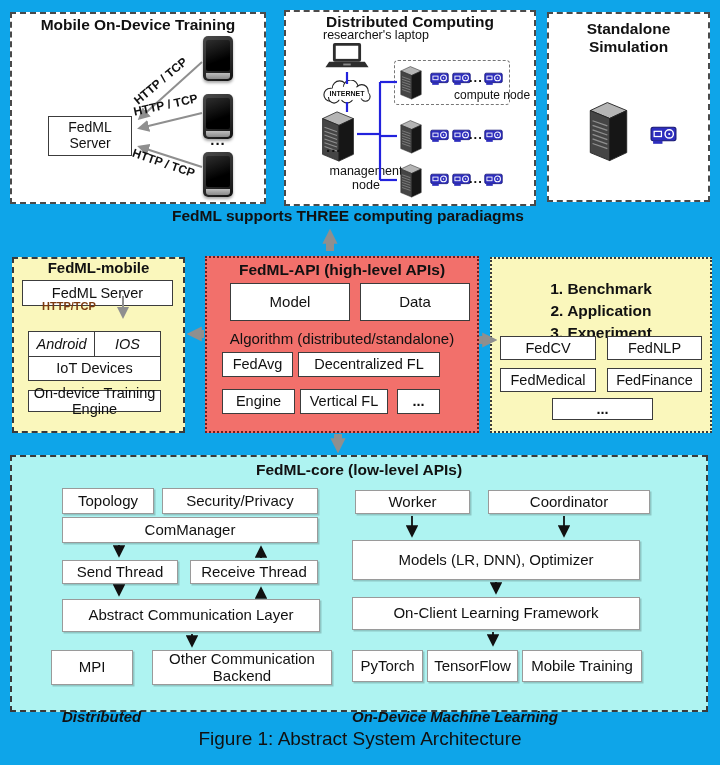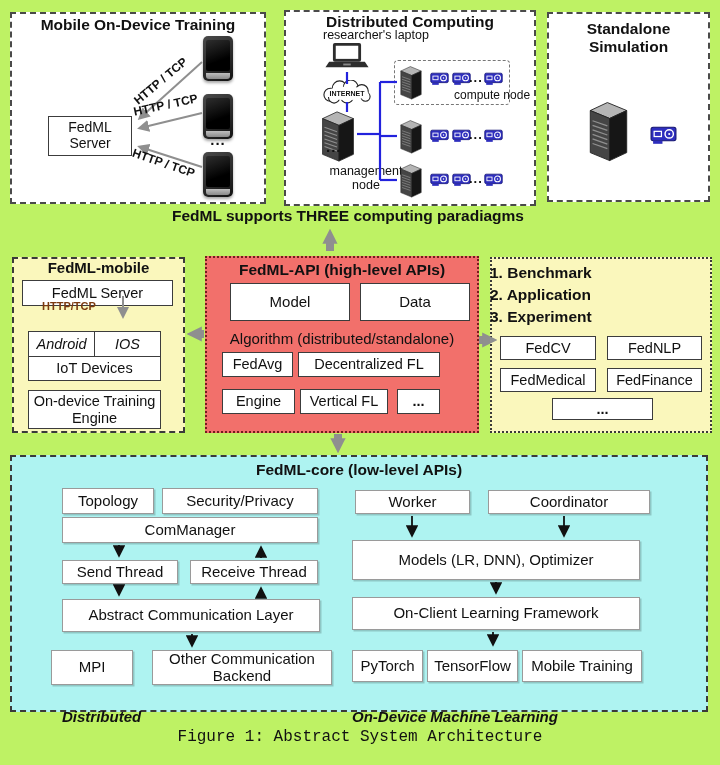--- a/index.html
+++ b/index.html
@@ -1,16 +1,16 @@
 <!DOCTYPE html>
 <html><head>
 <meta charset="utf-8">
 <style>
   html,body{margin:0;padding:0;background:#fff;}
-  #canvas{position:relative;width:720px;height:765px;background:#bef264;overflow:hidden;
+  #canvas{position:relative;width:720px;height:765px;background:#0ea5e9;overflow:hidden;
           font-family:"Liberation Sans",sans-serif;color:#111;}
   .abs{position:absolute;}
   .panel{position:absolute;border:2px dashed #4a4a4a;background:#fff;box-sizing:border-box;}
   .panel-yellow{position:absolute;border:2px dashed #3a3a3a;background:#faf7bc;box-sizing:border-box;}
   .panel-yellow.dotted{border-style:dotted;}
   .panel-red{position:absolute;border:2px dotted #731d1d;background:#f2706b;box-sizing:border-box;}
   .panel-cyan{position:absolute;border:2px dashed #3a3a3a;background:#aef3f1;box-sizing:border-box;}
   .ttl{position:absolute;font-weight:bold;font-size:15.5px;text-align:center;line-height:1.15;}
   .node{position:absolute;background:#fff;border:1.6px solid #3c3c3c;box-sizing:border-box;
         display:flex;align-items:center;justify-content:center;text-align:center;
@@ -28,23 +28,23 @@
   .ital{position:absolute;font-size:15px;font-weight:bold;font-style:italic;text-align:left;margin-top:20px;}
   .phone{position:absolute;width:30px;height:45px;border-radius:5px;
          background:linear-gradient(145deg,#4a4a4a,#121212);box-shadow:0 2px 3px rgba(0,0,0,.35);}
   .phone::before{content:"";position:absolute;left:3px;right:3px;top:4px;bottom:10px;
          background:linear-gradient(160deg,#2e2e2e 0%,#000 65%);border-radius:2px;}
   .phone::after{content:"";position:absolute;left:3px;right:3px;bottom:2px;height:6px;
          background:linear-gradient(#bdbdbd,#8a8a8a);border-radius:0 0 3px 3px;}
   .ico{position:absolute;}
   #overlay{position:absolute;left:0;top:0;z-index:5;pointer-events:none;}
   .cloudtxt{font-family:"Liberation Sans",sans-serif;font-size:7.6px;font-weight:600;fill:#111;}
-  .caption{position:absolute;font-family:Liberation Mono, monospace;font-size:16px;text-align:center;}
+  .caption{position:absolute;font-family:Liberation Sans, sans-serif;font-size:19px;text-align:center;}
   .banner{position:absolute;font-weight:bold;font-size:15.5px;text-align:center;}
-  .applist{position:absolute;font-weight:bold;font-size:15.5px;line-height:1.0;}
+  .applist{position:absolute;font-weight:bold;font-size:15.5px;text-align:center;line-height:1.0;margin-top:16px;}
 </style>
 </head>
 <body>
 
 <svg width="0" height="0" style="position:absolute" aria-hidden="true">
   <defs>
     <g id="sym-server">
       <polygon points="4,11 19,4 36,11 21,18" fill="#b5b5b5" stroke="#222" stroke-width="0.8"></polygon>
       <polygon points="4,11 21,18 21,55 4,48" fill="#454545" stroke="#222" stroke-width="0.8"></polygon>
       <polygon points="21,18 36,11 36,48 21,55" fill="#161616" stroke="#222" stroke-width="0.8"></polygon>
@@ -167,21 +167,21 @@
 
   <div class="panel-yellow" style="left:12px;top:257px;width:173px;height:176px"></div>
   <div class="ttl" style="left:12px;top:259px;width:173px;font-size:15px">FedML-mobile</div>
   <div class="node" style="left:22px;top:280px;width:151px;height:26px">FedML Server</div>
   <div class="proto" style="left:42px;top:300px">HTTP/TCP</div>
   <div class="node split" style="left:28px;top:331px;width:133px;height:26px">
     <span>Android</span>
     <span>IOS</span>
   </div>
   <div class="node" style="left:28px;top:356px;width:133px;height:25px">IoT Devices</div>
-  <div class="node" style="left:28px;top:390px;width:133px;height:39px">On-device Training Engine</div>
+  <div class="node" style="left:28px;top:390px;width:133px;height:22px">On-device Training Engine</div>
 
   <div class="panel-red" style="left:205px;top:256px;width:274px;height:177px"></div>
   <div class="ttl" style="left:205px;top:261px;width:274px">FedML-API (high-level APIs)</div>
   <div class="node" style="left:230px;top:283px;width:120px;height:38px;font-size:15px">Model</div>
   <div class="node" style="left:360px;top:283px;width:110px;height:38px;font-size:15px">Data</div>
   <div class="abs" style="left:205px;top:330px;width:274px;font-size:15px;text-align:center">Algorithm (distributed/standalone)</div>
   <div class="node" style="left:222px;top:352px;width:71px;height:25px">FedAvg</div>
   <div class="node" style="left:298px;top:352px;width:142px;height:25px">Decentralized FL</div>
   <div class="node" style="left:222px;top:389px;width:73px;height:25px">Engine</div>
   <div class="node" style="left:300px;top:389px;width:88px;height:25px">Vertical FL</div>

